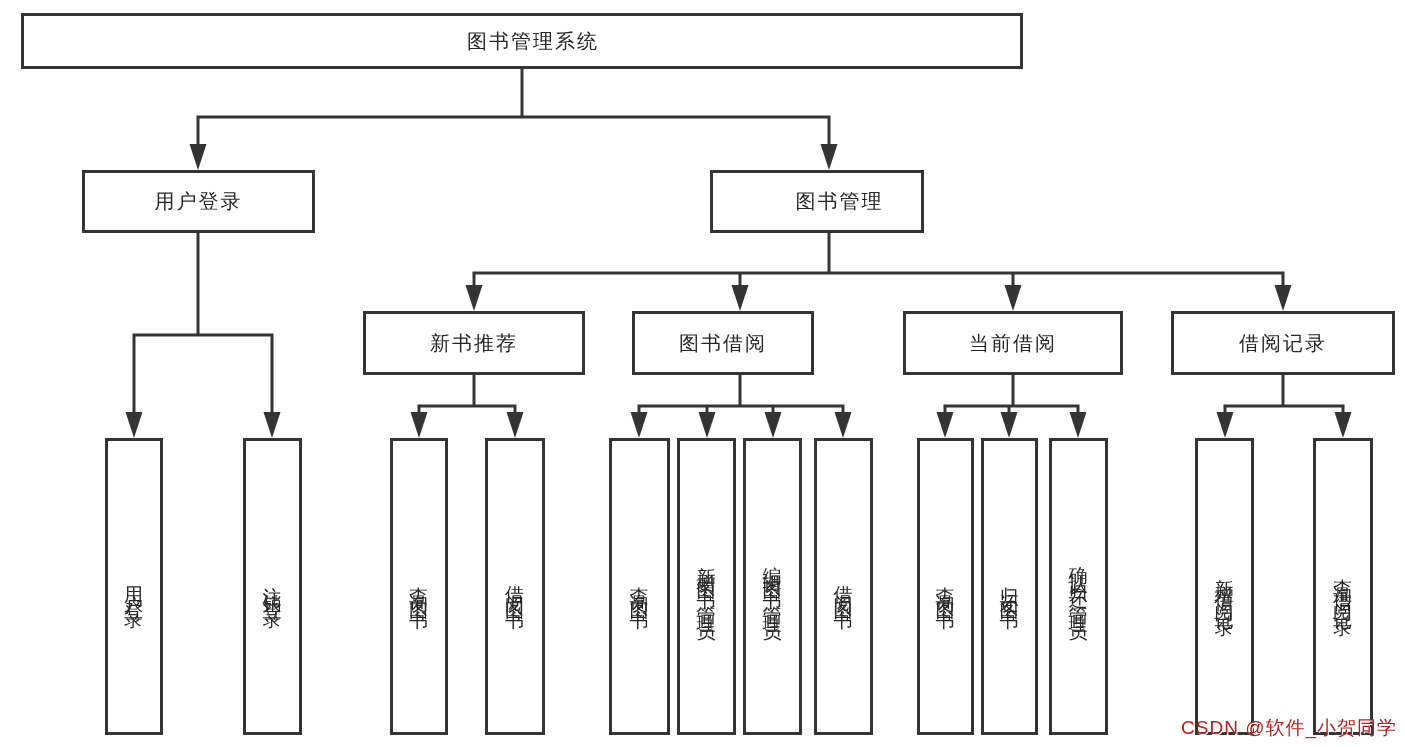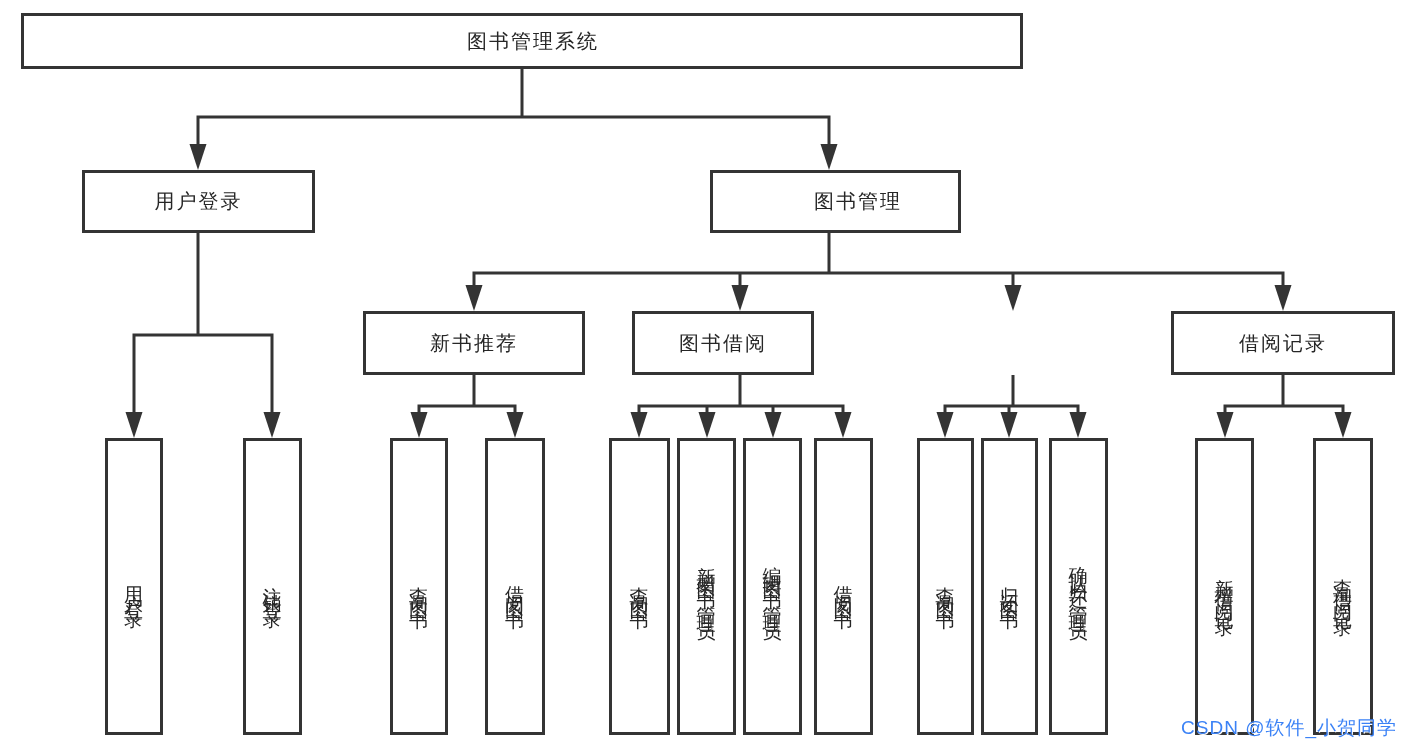--- a/index.html
+++ b/index.html
@@ -8,21 +8,21 @@
     font-family:"Liberation Sans","DejaVu Sans",sans-serif;color:#262626;
   }
   .wires{position:absolute;left:0;top:0;width:1405px;height:747px;}
   .node{
     position:absolute;background:#ffffff;border:3px solid #343434;box-sizing:border-box;
     display:flex;align-items:center;justify-content:center;
     font-size:20px;letter-spacing:2px;color:#262626;white-space:nowrap;
   }
   .root{left:21px;top:13px;width:1002px;height:56px;padding-left:22px;}
   .l2a{left:82px;top:170px;width:233px;height:63px;}
-  .l2b{left:710px;top:170px;width:251px;height:63px;padding-left:45px;}
+  .l2b{left:710px;top:170px;width:214px;height:63px;padding-left:45px;}
   .l3{top:311px;height:64px;}
   .l3a{left:363px;width:222px;}
   .l3b{left:632px;width:182px;}
   .l3c{left:903px;width:220px;}
   .l3d{left:1171px;width:224px;}
   .leaf{
     top:438px;height:297px;
     writing-mode:vertical-rl;text-orientation:mixed;
     font-size:19px;letter-spacing:8px;line-height:1;
     display:flex;align-items:center;justify-content:center;
@@ -35,21 +35,21 @@
   .lfF{left:677px;width:59px;}
   .lfG{left:743px;width:59px;}
   .lfH{left:814px;width:59px;}
   .lfI{left:917px;width:57px;}
   .lfJ{left:981px;width:57px;}
   .lfK{left:1049px;width:59px;}
   .lfL{left:1195px;width:59px;}
   .lfM{left:1313px;width:60px;}
   .watermark{
     position:absolute;right:8px;bottom:6px;
-    font-size:19px;color:#3b82f6;letter-spacing:1px;
+    font-size:19px;color:#b91c1c;letter-spacing:1px;
     text-shadow:1px 1px 0 #ffffff;
   }
 </style>
 </head>
 <body>
 
 <div class="canvas">
 
   <svg class="wires" viewBox="0 0 1405 747" xmlns="http://www.w3.org/2000/svg" aria-hidden="true">
     <path fill="none" stroke="#343434" stroke-width="3" d="
@@ -109,20 +109,21 @@
     </g>
   </svg>
 
   <div class="node root">图书管理系统</div>
 
   <div class="node l2a">用户登录</div>
   <div class="node l2b">图书管理</div>
 
   <div class="node l3 l3a">新书推荐</div>
   <div class="node l3 l3b">图书借阅</div>
+  <div class="node l3 l3c">当前借阅</div>
   <div class="node l3 l3d">借阅记录</div>
 
   <div class="node leaf lfA">用户登录</div>
   <div class="node leaf lfB">注销登录</div>
 
   <div class="node leaf lfC">查询图书</div>
   <div class="node leaf lfD">借阅图书</div>
 
   <div class="node leaf lfE">查询图书</div>
   <div class="node leaf lfF">新增图书（管理员）</div>

